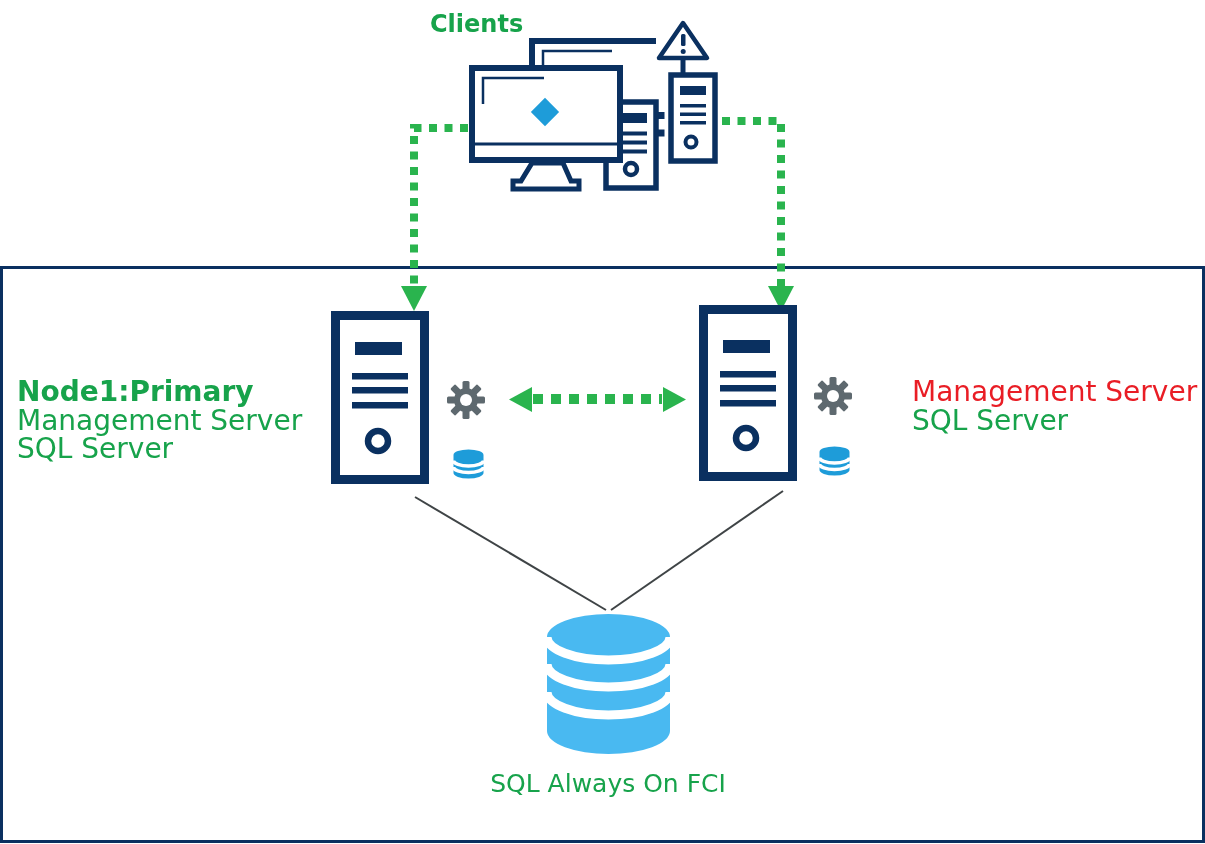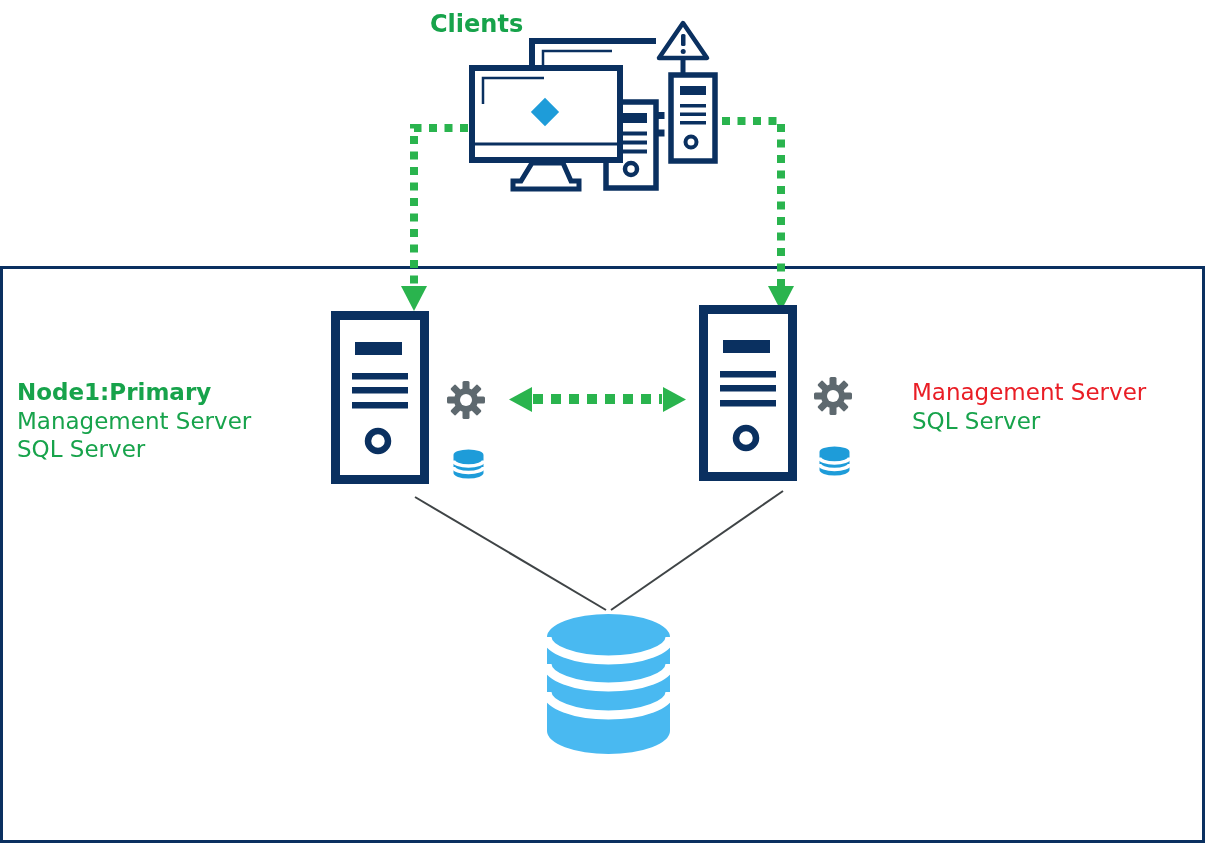--- a/index.html
+++ b/index.html
@@ -13,21 +13,21 @@
   }
   .abs{position:absolute;}
   .clients-label{
     left:430px;top:10px;width:260px;text-align:left;
     font-size:24px;font-weight:bold;color:var(--green-text);
   }
   .cluster-box{
     left:0;top:266px;width:1205px;height:577px;
     border:3px solid var(--navy);box-sizing:border-box;background:transparent;
   }
-  .node-label{font-size:23px;line-height:28.5px;white-space:nowrap;}
+  .node-label{font-size:28px;line-height:28.5px;white-space:nowrap;}
   .node-label .title{font-weight:bold;}
   .green{color:var(--green-text);}
   .red{color:var(--red);}
   #node1-label{left:17px;top:378px;}
   #node2-label{left:912px;top:378px;}
   .storage-label{
     left:443px;top:769px;width:330px;text-align:center;
     font-size:25px;color:var(--green-text);
   }
   svg{display:block;}
@@ -185,14 +185,15 @@
     <div class="green">SQL Server</div>
   </div>
 
   <svg class="abs" style="left:543px;top:611px;" width="131" height="147" viewBox="0 0 131 147">
     <path class="fill-cyan" d="M4 26 A61.5 23 0 0 1 127 26 L127 120 A61.5 23 0 0 1 4 120 Z"></path>
     <path class="sep" stroke-width="9" d="M4 26 A61.5 23 0 0 0 127 26"></path>
     <path class="sep" stroke-width="9" d="M4 53 A61.5 23 0 0 0 127 53"></path>
     <path class="sep" stroke-width="9" d="M4 81 A61.5 23 0 0 0 127 81"></path>
   </svg>
 
+  <div class="abs storage-label">SQL Always On FCI</div>
 
 </div>
 
 </body></html>

